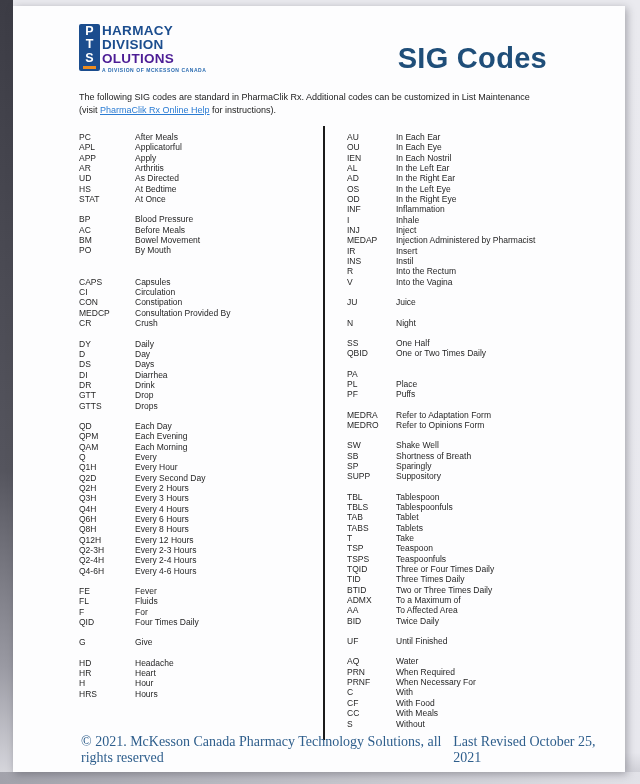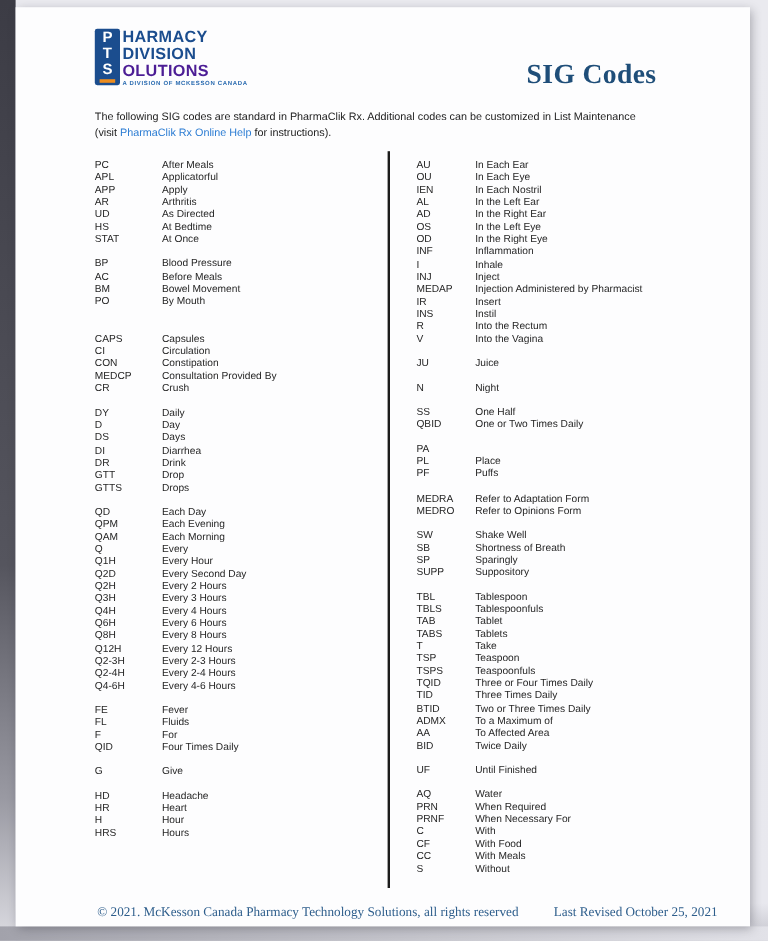--- a/index.html
+++ b/index.html
@@ -33,49 +33,49 @@
   }
   .logo-box .pts-letter{
     color:#fff;font-weight:bold;font-size:12.5px;line-height:13.4px;
     font-family:"Liberation Sans",sans-serif;
   }
   .logo-orange-bar{position:absolute;bottom:2px;left:4px;width:13px;height:3px;}
   .logo-text{display:flex;flex-direction:column;}
   .logo-line{font-weight:bold;font-size:13.5px;line-height:13.8px;letter-spacing:.3px;}
   .logo-tagline{font-size:5px;letter-spacing:.55px;margin-top:2px;font-weight:bold;}
   .doc-title{
-    font-family:Liberation Serif, serif;font-weight:bold;font-size:23px;
+    font-family:Liberation Sans, sans-serif;font-weight:bold;font-size:29px;
     margin-bottom:-2px;letter-spacing:.3px;
   }
 
   
   .intro{
     margin:18px 0 0 66px;width:468px;font-size:9px;line-height:12.6px;color:#222;
   }
-  .intro a{cursor:pointer;}
+  .intro a{text-decoration:underline;cursor:pointer;}
 
   
   .table-area{position:absolute;left:0;top:0;width:612px;}
   .divider{position:absolute;left:310px;top:120px;width:2px;height:614px;background:#1b1b1b;}
   .col{position:absolute;top:126px;}
   .col-left{left:66px;width:240px;}
   .col-right{left:334px;width:272px;}
   .group + .group{margin-top:10px;}
   .group.gap-large{margin-top:21px;}
   .row{display:flex;font-size:8.5px;line-height:10.35px;color:#262626;}
   .col-left .code{width:56px;flex:0 0 56px;}
   .col-right .code{width:49px;flex:0 0 49px;}
   .desc{flex:1;}
 
   
   .footer{
     position:absolute;left:0;bottom:6px;width:612px;box-sizing:border-box;
     display:flex;justify-content:space-between;
     padding:0 27px 0 68px;
-    font-family:"Liberation Serif",serif;font-size:11px;
+    font-family:"Liberation Serif",serif;font-size:14px;
   }
 </style>
 </head>
 <body>
 
 <div class="left-strip"></div>
 <div class="bottom-band"></div>
 
 <div class="page">
 

